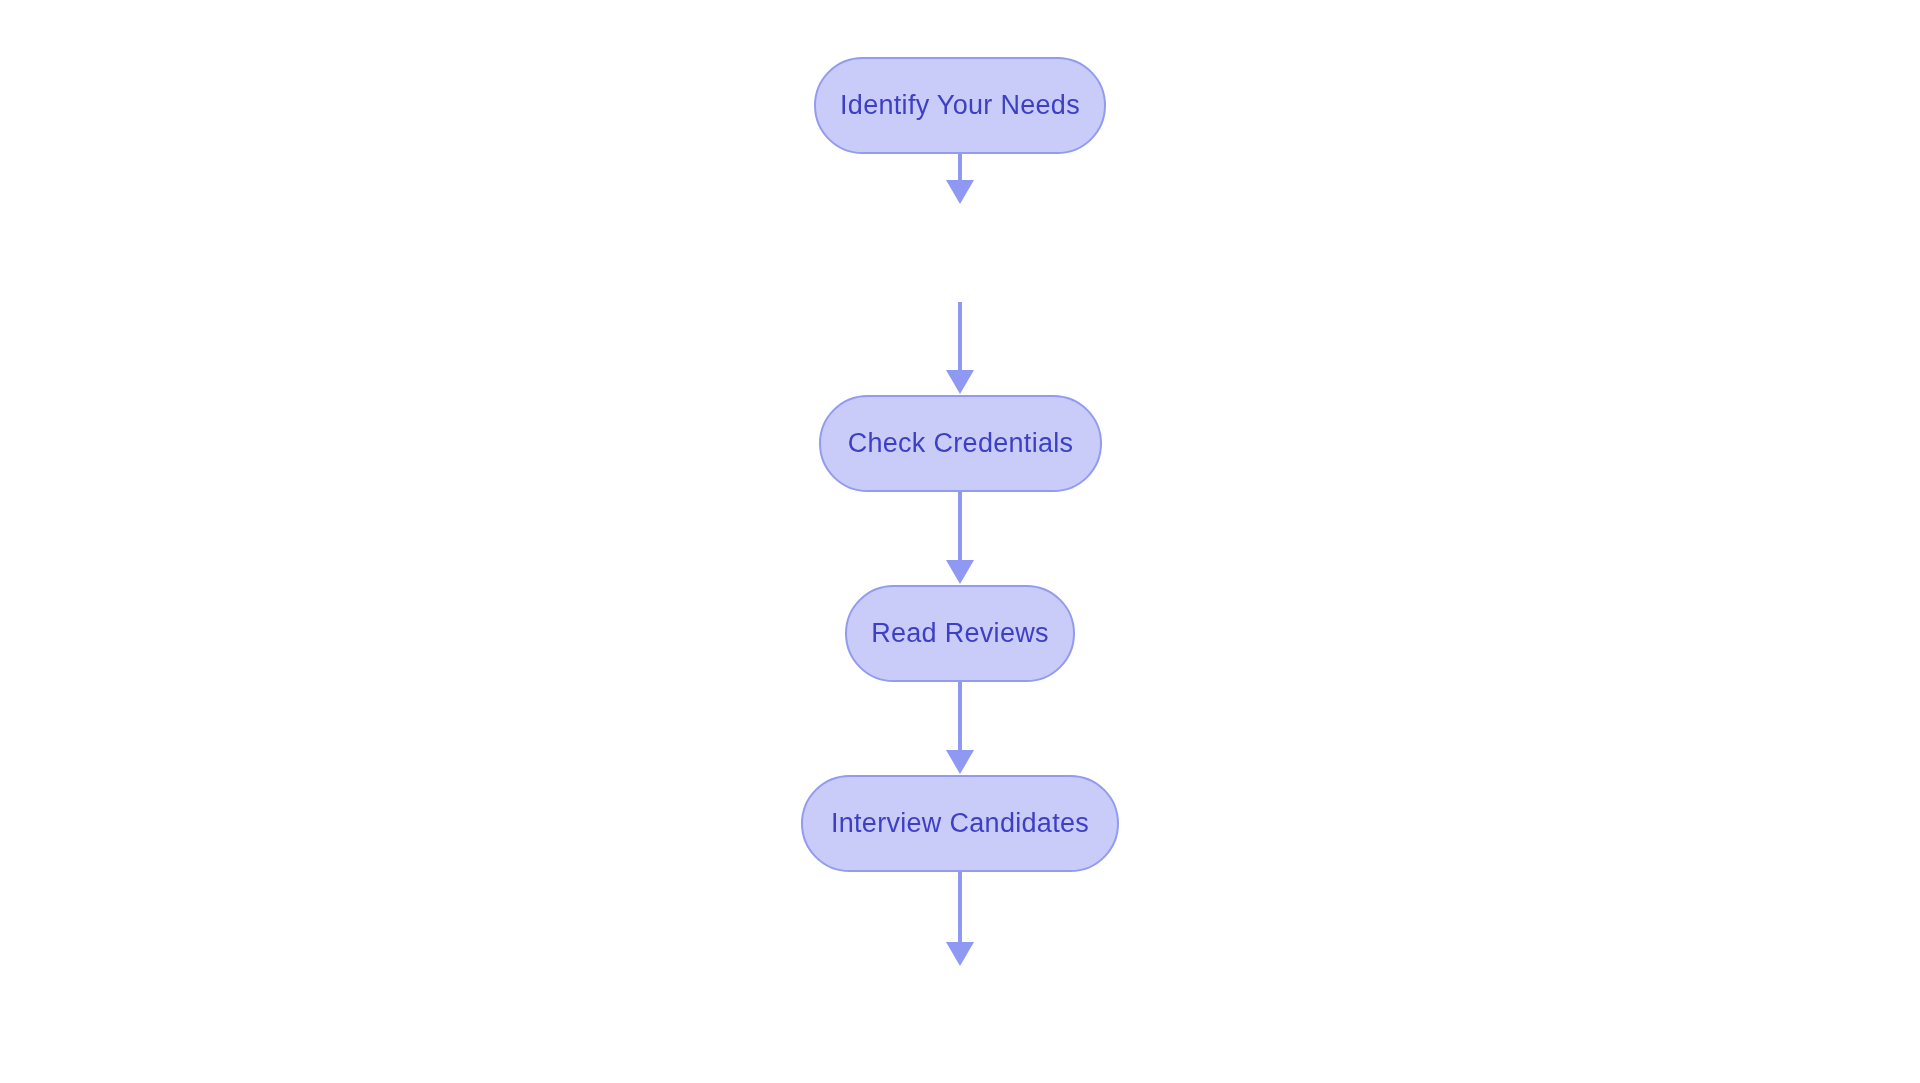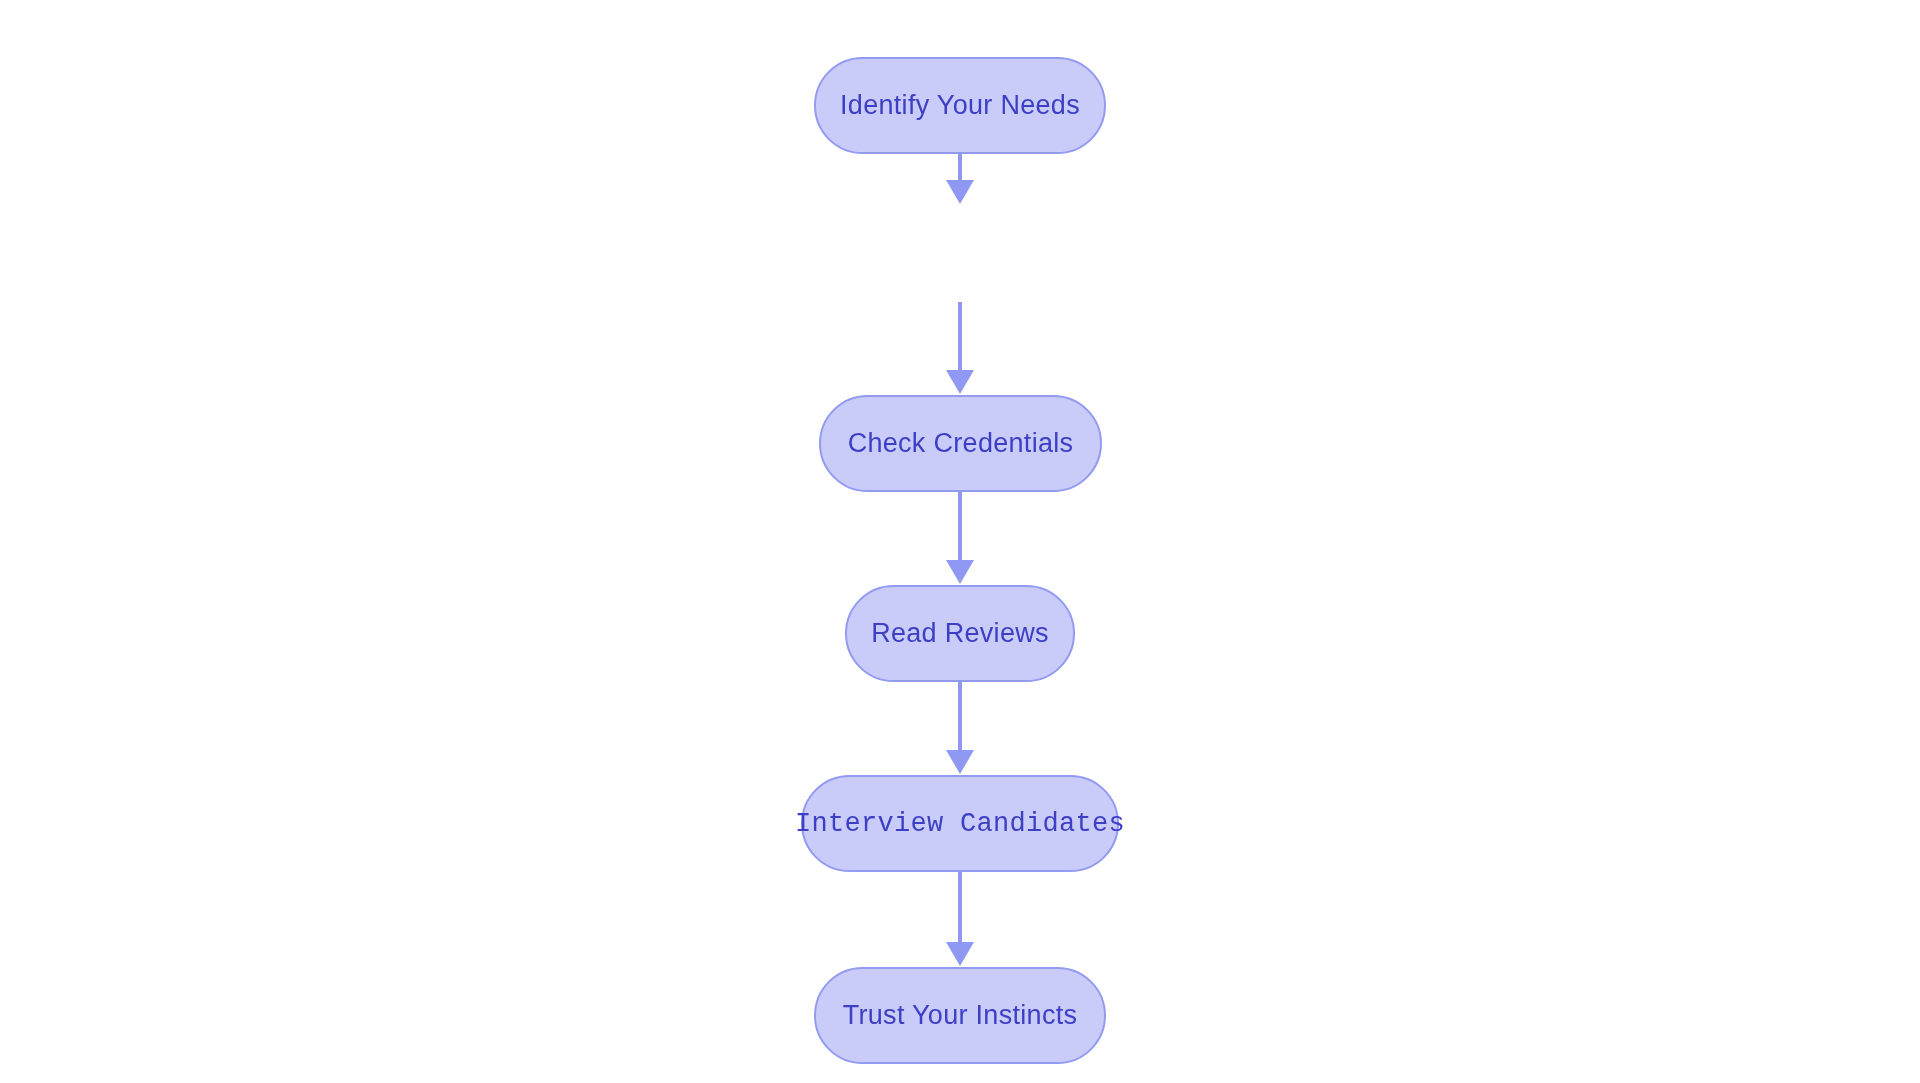--- a/index.html
+++ b/index.html
@@ -31,21 +31,21 @@
     font-size: 27px;
     font-weight: 400;
     letter-spacing: 0.3px;
     white-space: nowrap;
     text-align: center;
   }
   .n1 { left: 814px; top: 33px;  width: 292px; margin-top: 24px; }
   .n2 { left: 783px; top: 205px; width: 355px; }
   .n3 { left: 819px; top: 395px; width: 283px; }
   .n4 { left: 845px; top: 585px; width: 230px; }
-  .n5 { left: 801px; top: 775px; width: 318px; font-family: Liberation Mono, monospace; }
+  .n5 { left: 801px; top: 775px; width: 318px; }
   .n6 { left: 814px; top: 967px; width: 292px; }
   .edge-layer {
     position: absolute;
     left: 0;
     top: 0;
     width: 1920px;
     height: 1083px;
     pointer-events: none;
   }
   .edge-line {
@@ -96,17 +96,14 @@
   </div>
 
   <div class="flow-node n4">
     <span class="label">Read Reviews</span>
   </div>
 
   <div class="flow-node n5">
     <span class="label">Interview Candidates</span>
   </div>
 
-  <div class="flow-node n6">
-    <span class="label">Trust Your Instincts</span>
-  </div>
 
 </div>
 
 </body></html>

